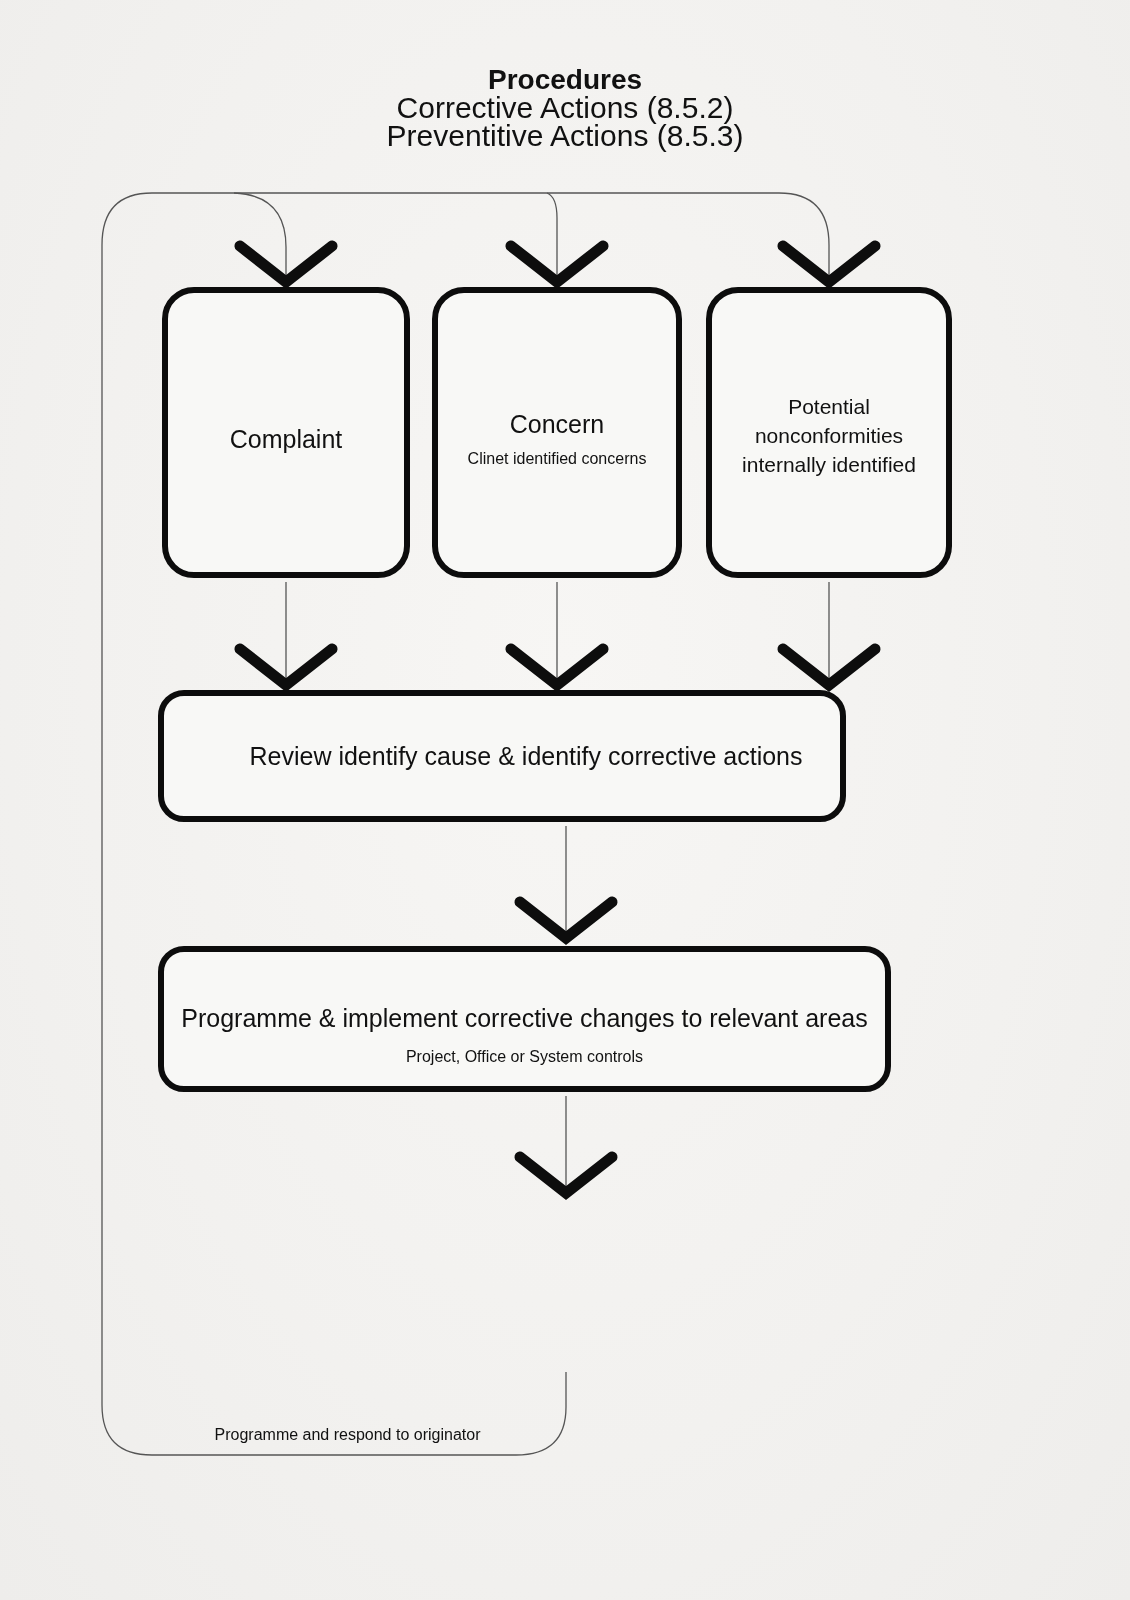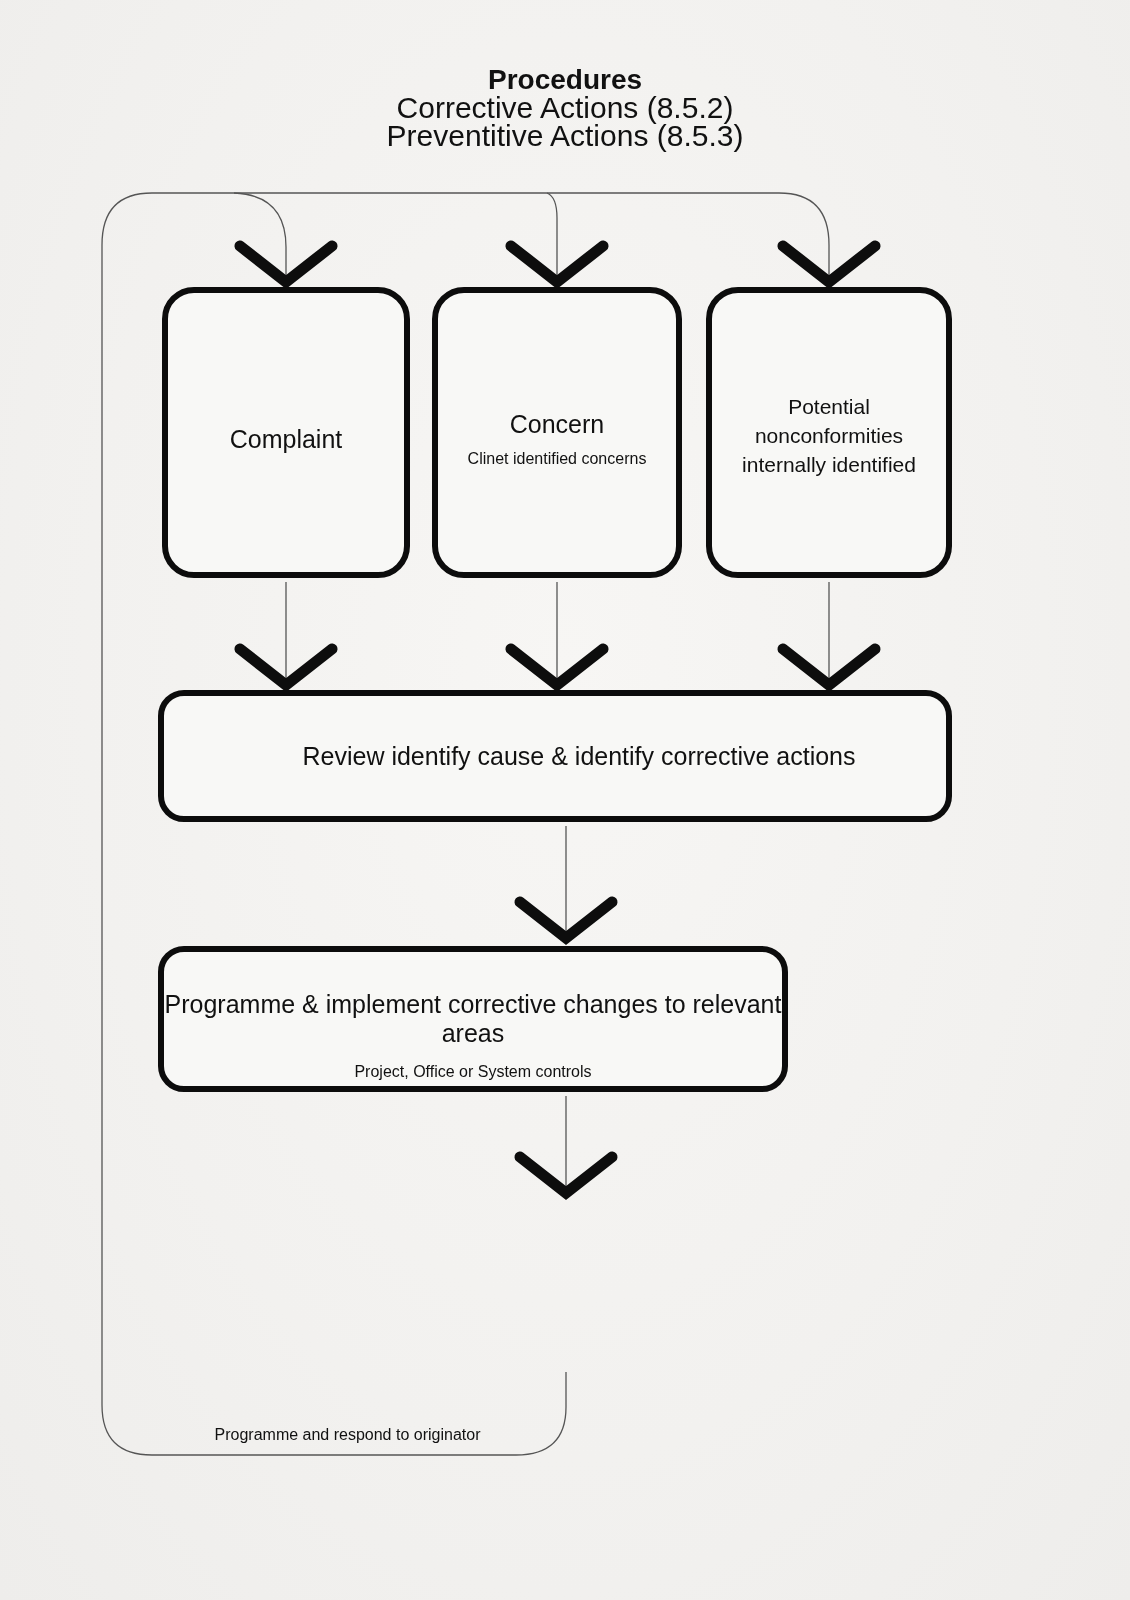--- a/index.html
+++ b/index.html
@@ -38,22 +38,22 @@
   .node-wide{border-radius:26px;}
   .node-title{font-size:25px;}
   .node-title-md{font-size:21px;line-height:29px;}
   .node-subtitle{font-size:16px;line-height:22px;margin-top:9px;}
   .node-main{font-size:25px;}
   #box-complaint{left:162px;top:287px;width:248px;height:291px;padding-top:14px;}
   #box-concern{left:432px;top:287px;width:250px;height:291px;padding-top:14px;}
   #box-potential{left:706px;top:287px;width:246px;height:291px;padding-top:6px;}
   #box-complaint .node-subtitle{max-width:175px;}
   #box-potential .node-title-md{max-width:225px;}
-  #box-review{left:158px;top:690px;width:794px;height:132px;padding-left:48px;}
-  #box-programme{left:158px;top:946px;width:630px;height:146px;padding-top:34px;}
+  #box-review{left:158px;top:690px;width:688px;height:132px;padding-left:48px;}
+  #box-programme{left:158px;top:946px;width:733px;height:146px;padding-top:34px;}
   #box-programme .node-subtitle{margin-top:13px;}
   #box-record{left:158px;top:1205px;width:794px;height:145px;padding-bottom:26px;}
   .overlay{
     position:absolute;left:0;top:0;width:1130px;height:1600px;
     pointer-events:none;
   }
   .thin{stroke:var(--thin-line);stroke-width:1.3;fill:none;}
   .chev{stroke:var(--arrow-color);stroke-width:11;fill:none;
         stroke-linecap:round;stroke-linejoin:miter;}
   .feedback-label{

